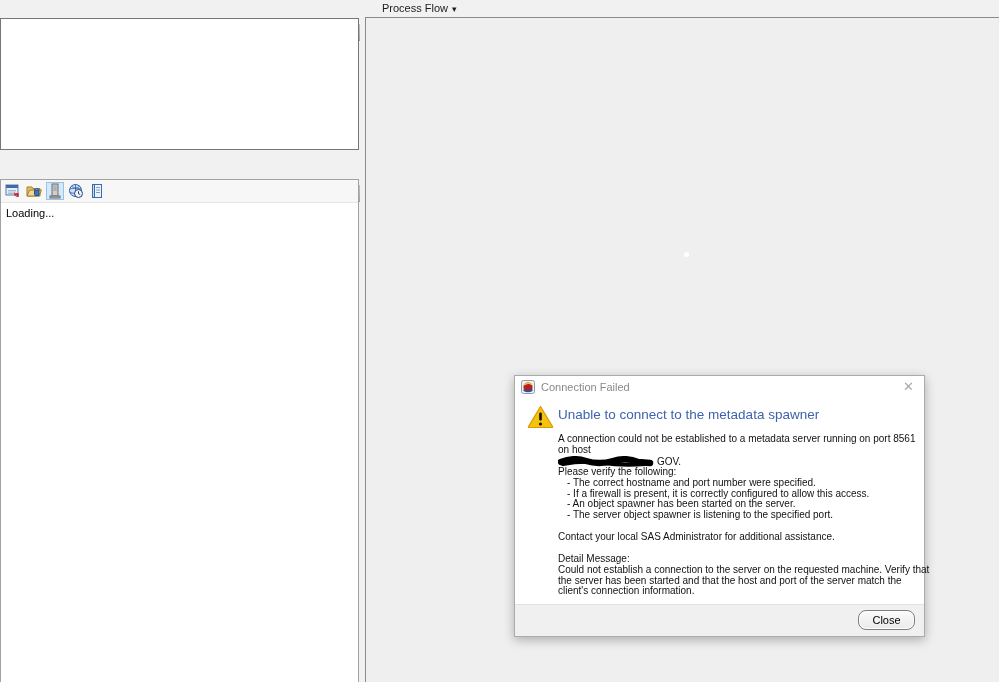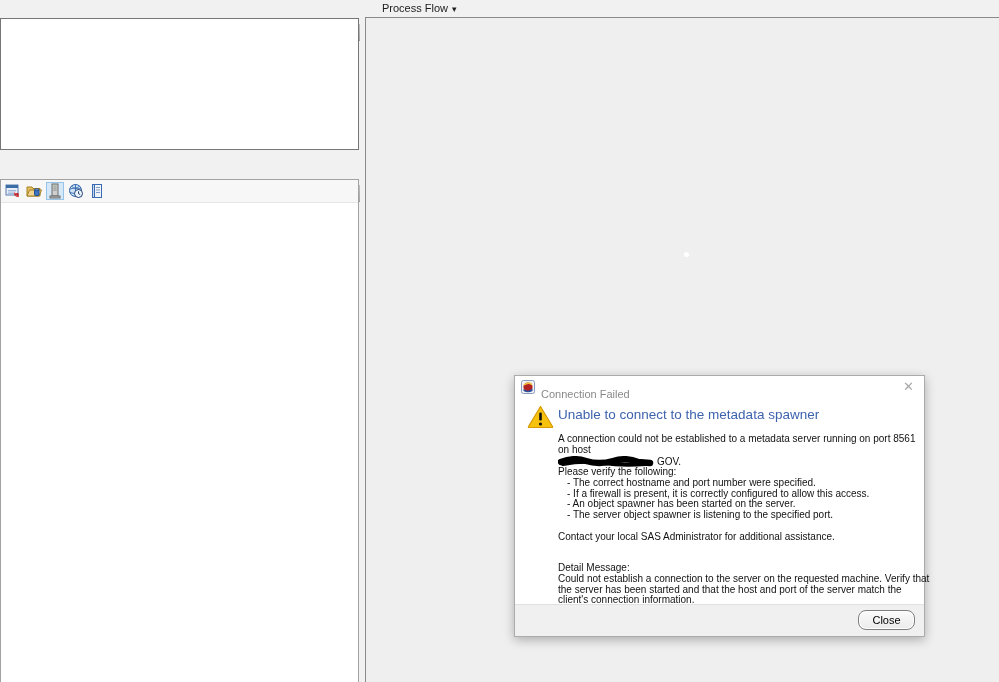--- a/index.html
+++ b/index.html
@@ -51,36 +51,36 @@
     border-radius:50%; background:#ffffff; }
 
   
   #dialog{
     position:absolute; left:514px; top:375px; width:411px; height:262px;
     background:#ffffff; border:1px solid #ababab;
     box-shadow:0 3px 10px rgba(0,0,0,0.28);
   }
   #dialog-titlebar{ position:relative; height:22px; background:#ffffff; }
   #dialog-icon{ position:absolute; left:6px; top:4px; }
-  #dialog-title{ position:absolute; left:26px; top:12px; font-size:11px; color:#8a8a8a; }
+  #dialog-title{ position:absolute; left:26px; top:5px; font-size:11px; color:#8a8a8a; }
   #dialog-close{ position:absolute; right:10px; top:3px; font-size:13px;
     color:#a8a8a8; cursor:default; }
 
   #warning-icon{ position:absolute; left:12px; top:29px; }
   #dialog-heading{ position:absolute; left:43px; top:31px;
     font-size:13.5px; color:#3e63ae; }
 
   .dlg-text{ position:absolute; left:43px; width:366px;
     font-size:10px; line-height:10.8px; color:#111; }
   #msg-block{ top:58px; }
   #redaction{ display:inline-block; vertical-align:-2px; margin-right:1px; }
   #verify-block{ top:91px; }
   #verify-block .bullet{ padding-left:9px; }
   #contact-block{ top:156px; }
-  #detail-block{ top:178px; width:372px;margin-top:9px; }
+  #detail-block{ top:178px; width:372px; }
 
   #dialog-footer{
     position:absolute; left:0; bottom:0; width:100%; height:32px;
     background:#f0f0f0; border-top:1px solid #e2e2e2;
   }
   #close-button{
     position:absolute; right:9px; top:5px; width:57px; height:20px;
     background:linear-gradient(#fbfbfb,#ebebeb);
     border:1px solid #7e7e7e; border-radius:8px;
     font-family:"Liberation Sans", sans-serif; font-size:11px; color:#000;
@@ -144,20 +144,21 @@
       </svg>
     </span>
     <span class="tb-icon">
       <svg width="16" height="16" viewBox="0 0 16 16">
         <rect x="3.5" y="1.5" width="9" height="13" fill="#eef3fa" stroke="#3a6ab2"></rect>
         <rect x="3.5" y="1.5" width="2" height="13" fill="#c6d7ee" stroke="#3a6ab2"></rect>
         <path d="M7 4.5 H11 M7 7 H11 M7 9.5 H11" stroke="#7f9cc4" stroke-width="1"></path>
       </svg>
     </span>
   </div>
+  <div id="servers-loading">Loading...</div>
 </div>
 
 <div id="process-flow-label">
   <span>Process Flow</span><span class="pf-arrow">▾</span>
 </div>
 <div id="process-flow-panel"></div>
 <div id="pf-dot"></div>
 
 <div id="dialog">
   <div id="dialog-titlebar">

